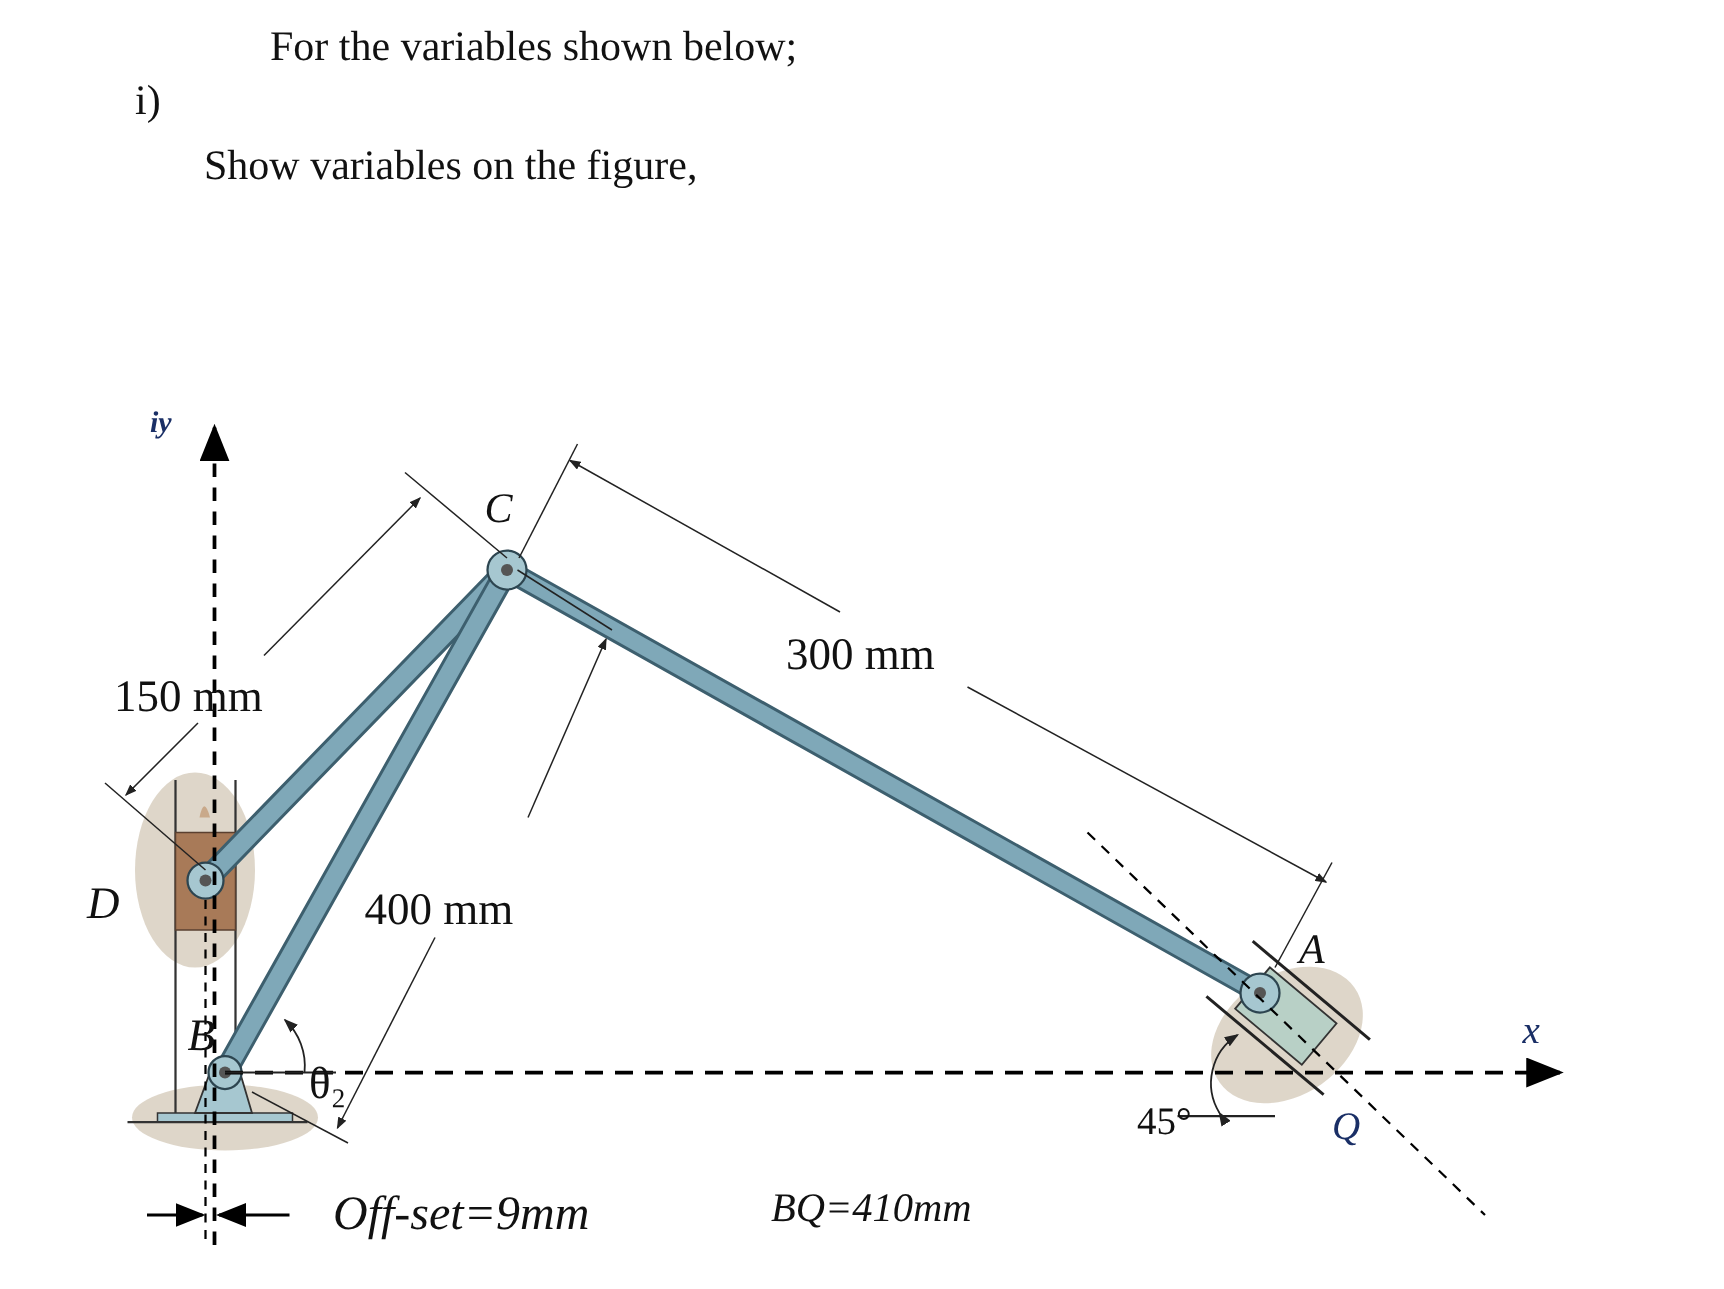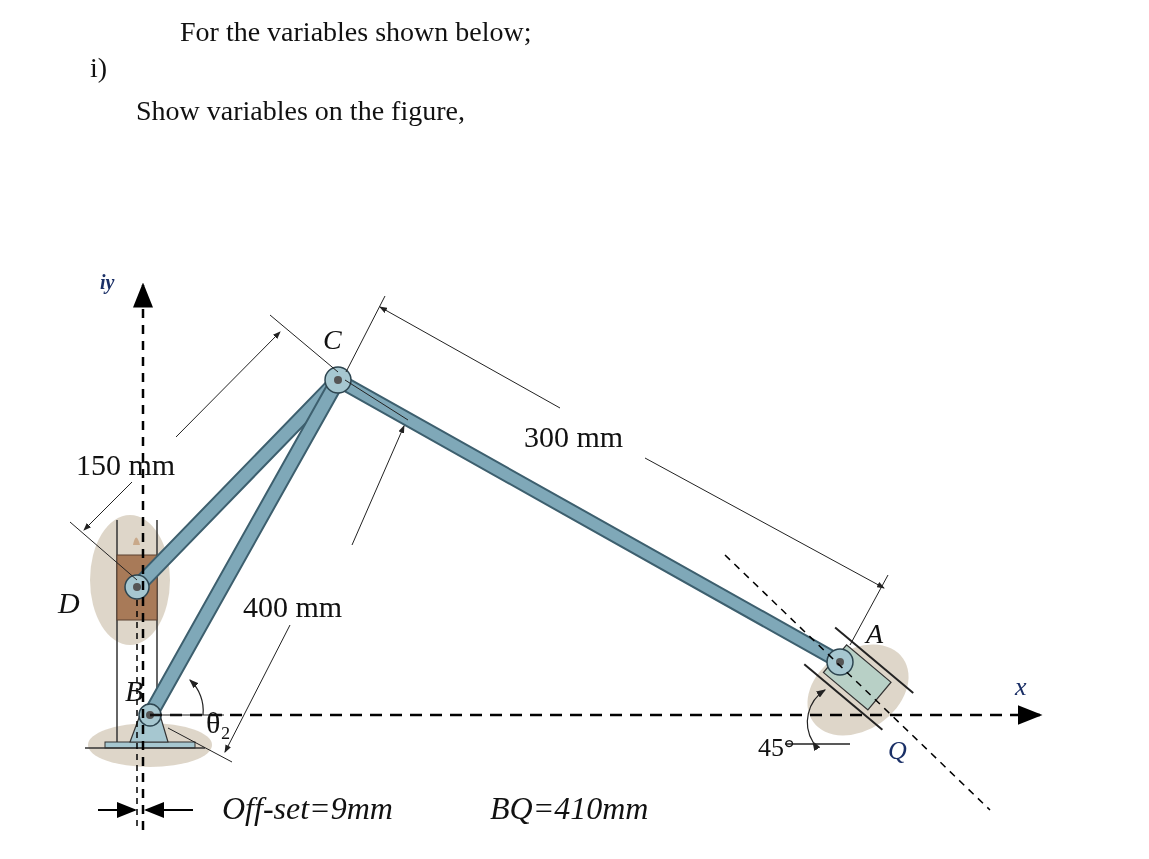--- a/index.html
+++ b/index.html
@@ -142,13 +142,13 @@
 <div class="lbl it blue" style="left:888px; top:738px; font-size:26px;">Q</div>
 
 <div class="lbl" style="left:76px; top:450px;">150 mm</div>
 <div class="lbl" style="left:243px; top:592px;">400 mm</div>
 <div class="lbl" style="left:524px; top:422px;">300 mm</div>
 
 <div class="lbl" style="left:206px; top:708px; font-size:30px;">θ₂</div>
 <div class="lbl" style="left:758px; top:696px; font-size:26px;margin-top:39px;">45°</div>
 
 <div class="lbl it" style="left:222px; top:792px; font-size:32px;">Off-set=9mm</div>
-<div class="lbl it" style="left:490px; top:792px; font-size:32px;">BQ=410mm</div>
+<div class="lbl it" style="left:514px; top:792px; font-size:27px;">BQ=410mm</div>
 
 </body></html>

